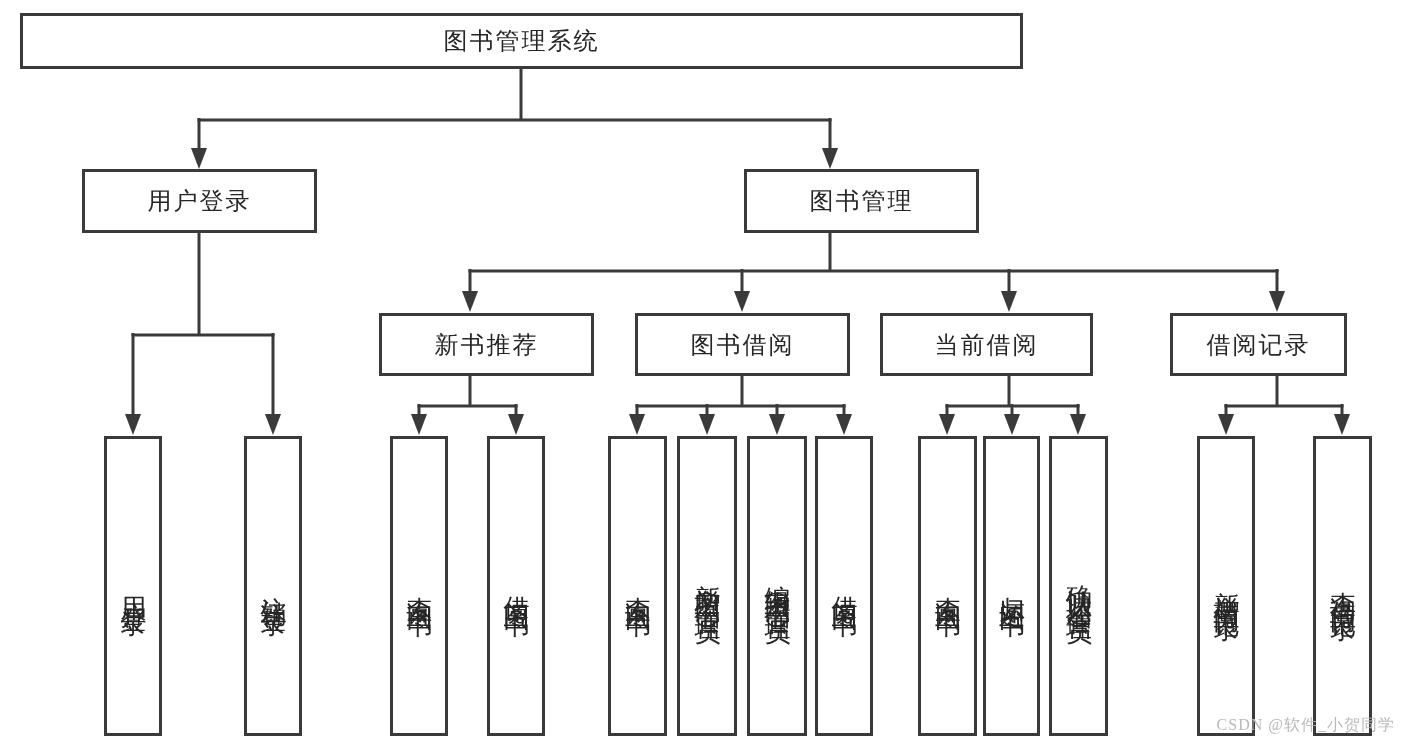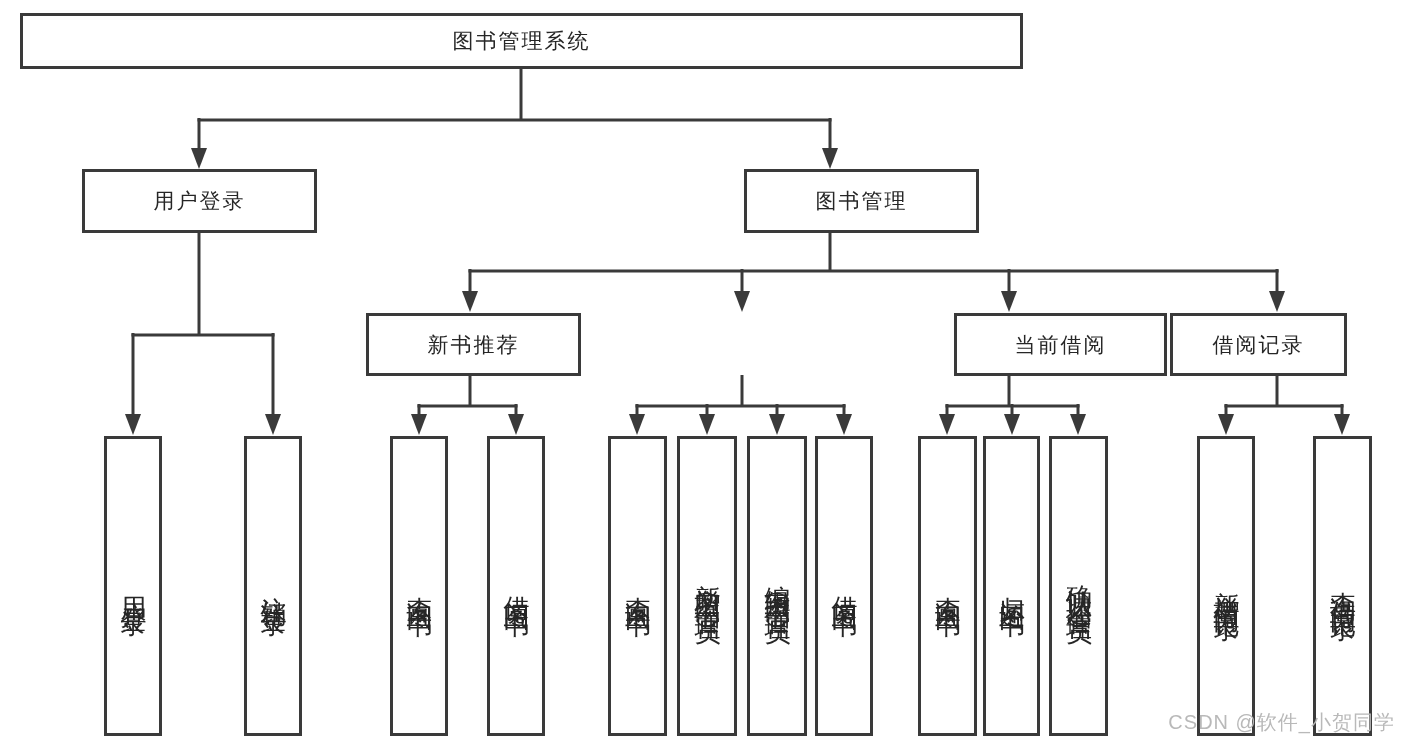--- a/index.html
+++ b/index.html
@@ -19,36 +19,37 @@
   .node {
     position: absolute;
     box-sizing: border-box;
     border: 3px solid #3a3a3a;
     background: #ffffff;
     display: flex;
     align-items: center;
     justify-content: center;
     color: #262626;
   }
-  .h-node { font-size: 21px; letter-spacing: 2px; white-space: nowrap; }
+  .h-node { font-size: 24px; letter-spacing: 2px; white-space: nowrap; }
   .v-node span {
     writing-mode: vertical-lr;
     text-orientation: mixed;
     font-size: 26px;
     letter-spacing: 5px;
     line-height: 1.15;
   }
   .watermark {
     position: absolute;
     right: 10px;
     bottom: 11px;
-    font-size: 20px;
+    font-size: 16px;
     letter-spacing: 1px;
     color: #b9b9b9;
     white-space: nowrap;
+    font-family: Liberation Serif, serif;
   }
 </style>
 </head>
 <body>
 
 <div class="canvas">
 
   <svg class="connectors" viewBox="0 0 1405 747" xmlns="http://www.w3.org/2000/svg">
     <g stroke="#3a3a3a" stroke-width="3" fill="none">
 
@@ -122,24 +123,27 @@
     <span>图书管理系统</span>
   </div>
 
   <div class="node h-node" style="left:82px; top:169px; width:235px; height:64px;">
     <span>用户登录</span>
   </div>
   <div class="node h-node" style="left:712px; top:169px; width:235px; height:64px;margin-left:32px;">
     <span>图书管理</span>
   </div>
 
-  <div class="node h-node" style="left:366px; top:313px; width:215px; height:63px;">
+  <div class="node h-node" style="left:379px; top:313px; width:215px; height:63px;">
     <span>新书推荐</span>
   </div>
-  <div class="node h-node" style="left:954px; top:313px; width:213px; height:63px;">
+  <div class="node h-node" style="left:635px; top:313px; width:215px; height:63px;">
+    <span>图书借阅</span>
+  </div>
+  <div class="node h-node" style="left:880px; top:313px; width:213px; height:63px;">
     <span>当前借阅</span>
   </div>
   <div class="node h-node" style="left:1170px; top:313px; width:177px; height:63px;">
     <span>借阅记录</span>
   </div>
 
   <div class="node v-node" style="left:104px; top:436px; width:58px; height:300px;">
     <span>用户登录</span>
   </div>
   <div class="node v-node" style="left:244px; top:436px; width:58px; height:300px;">

